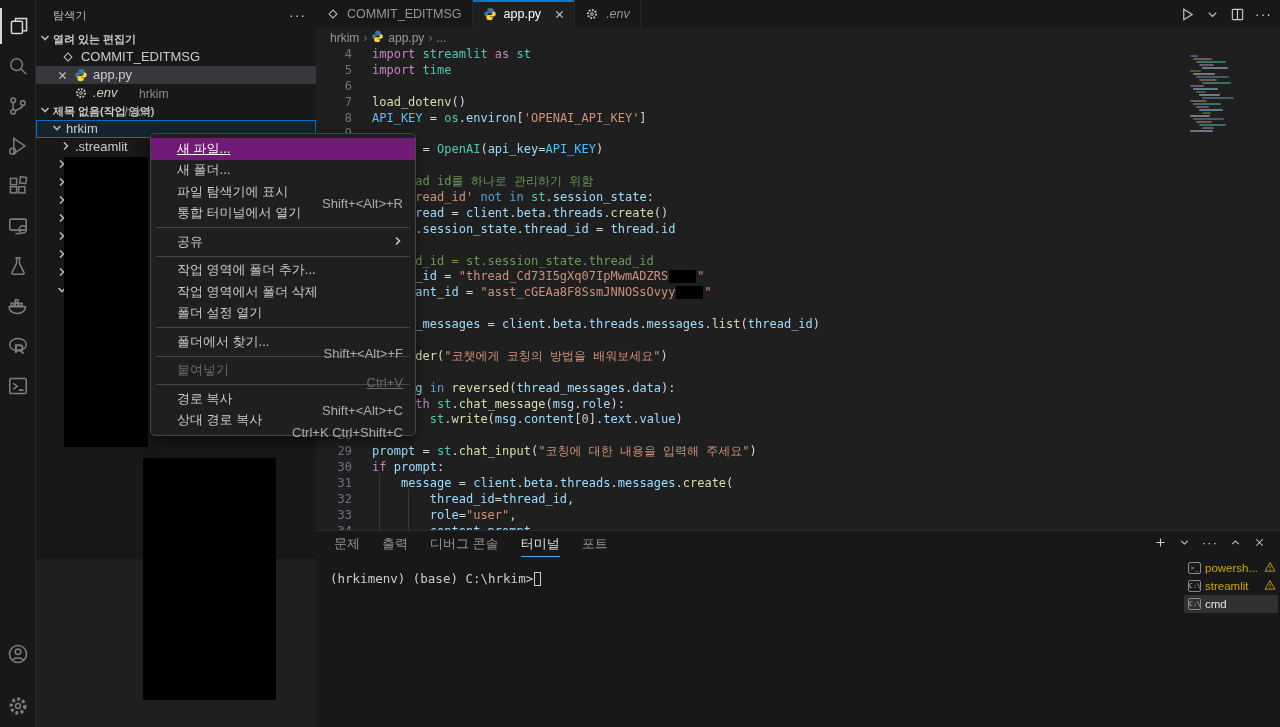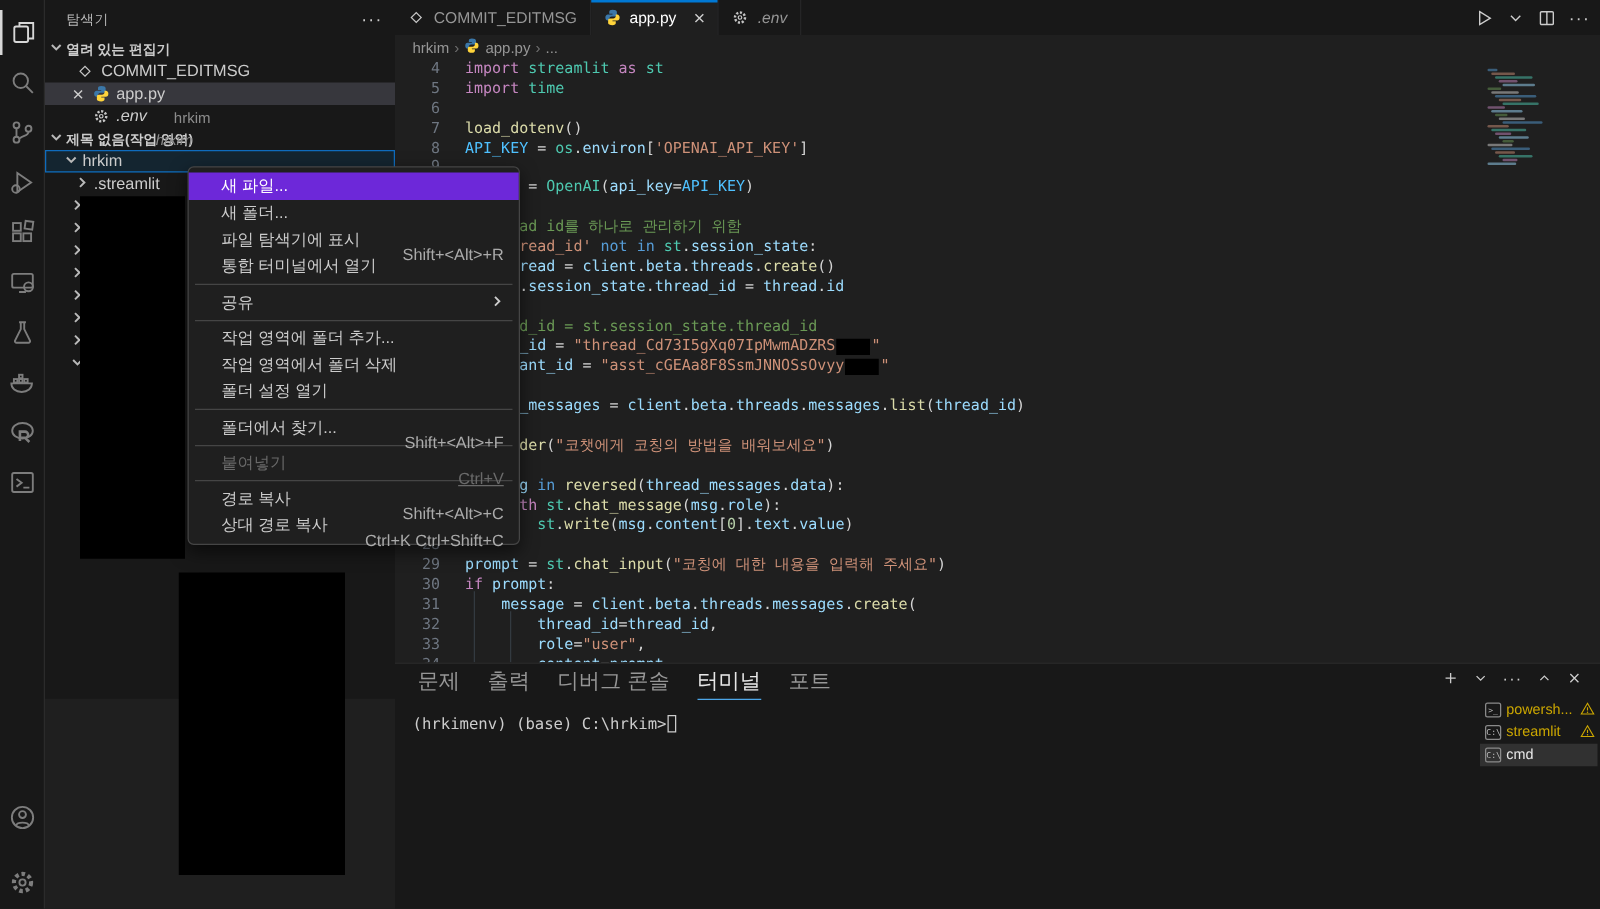--- a/index.html
+++ b/index.html
@@ -81,21 +81,21 @@
   .tk-r { display:inline-block; width:27px; height:13px; background:#000;
           vertical-align:middle; margin:0 1px; }
   .iguide { position:absolute; width:1px; background:#333a40; }
   .minimap { position:absolute; right:42px; top:55px; width:48px; height:78px; opacity:.9; }
   .mm-row { height:2px; margin-bottom:1px; border-radius:1px; }
 
   
   .panel { position:absolute; left:316px; top:530px; width:964px; height:197px;
            background:#181818; border-top:1px solid #2b2b2b; color:#cccccc; }
   .panel-tabs { position:absolute; top:0; left:18px; height:26px; display:flex; gap:22px;
-                align-items:center; font-size:17px; }
+                align-items:center; font-size:13px; }
   .ptab { color:#969696; cursor:pointer; padding:4px 0 3px; border-bottom:1px solid transparent; }
   .ptab.active { color:#e7e7e7; border-bottom:1px solid #4da6e8; }
   .panel-actions { position:absolute; right:14px; top:4px; display:flex; gap:11px;
                    align-items:center; }
   .panel-actions .aicon { display:inline-flex; cursor:pointer; }
   .panel-actions svg { width:13px; height:13px; stroke:#cccccc; fill:none; stroke-width:1.3; }
   .term-line { position:absolute; left:14px; top:40px; font-family:"DejaVu Sans Mono", monospace;
                font-size:12.5px; color:#cccccc; display:flex; align-items:center; }
   .cursorbox { display:inline-block; width:7px; height:14px; border:1px solid #cccccc;
                margin-left:1px; }
@@ -110,21 +110,21 @@
                  font-family:"DejaVu Sans Mono", monospace; flex:none; }
   .trow .warn { margin-left:auto; }
   .trow .warn svg { width:12px; height:12px; }
 
   
   .ctxmenu { position:absolute; left:150px; top:133px; width:266px; background:#1f1f1f;
              border:1px solid #454545; border-radius:5px; box-shadow:0 5px 14px rgba(0,0,0,.55);
              padding:4px 0; z-index:100; font-size:13px; color:#cccccc; }
   .mi { display:flex; align-items:center; height:21.5px; padding:0 12px 0 26px; cursor:pointer; }
   .mi .sc { margin-left:auto; color:#ababab; font-size:13px;margin-top:24px; }
-  .mi.selected { background:#6d28d9; color:#ffffff; }
+  .mi.selected { background:#701a75; color:#ffffff;text-decoration:underline; }
   .mi.disabled { color:#6a6a6a; }
   .mi.disabled .sc { color:#6a6a6a;text-decoration:underline; }
   .mi .subarrow { margin-left:auto; }
   .mi .subarrow svg { width:10px; height:10px; stroke:#cccccc; fill:none; stroke-width:1.5; }
   .msep { height:1px; background:#454545; margin:3px 5px; }
 </style>
 </head>
 <body>
 
 <div id="app">

